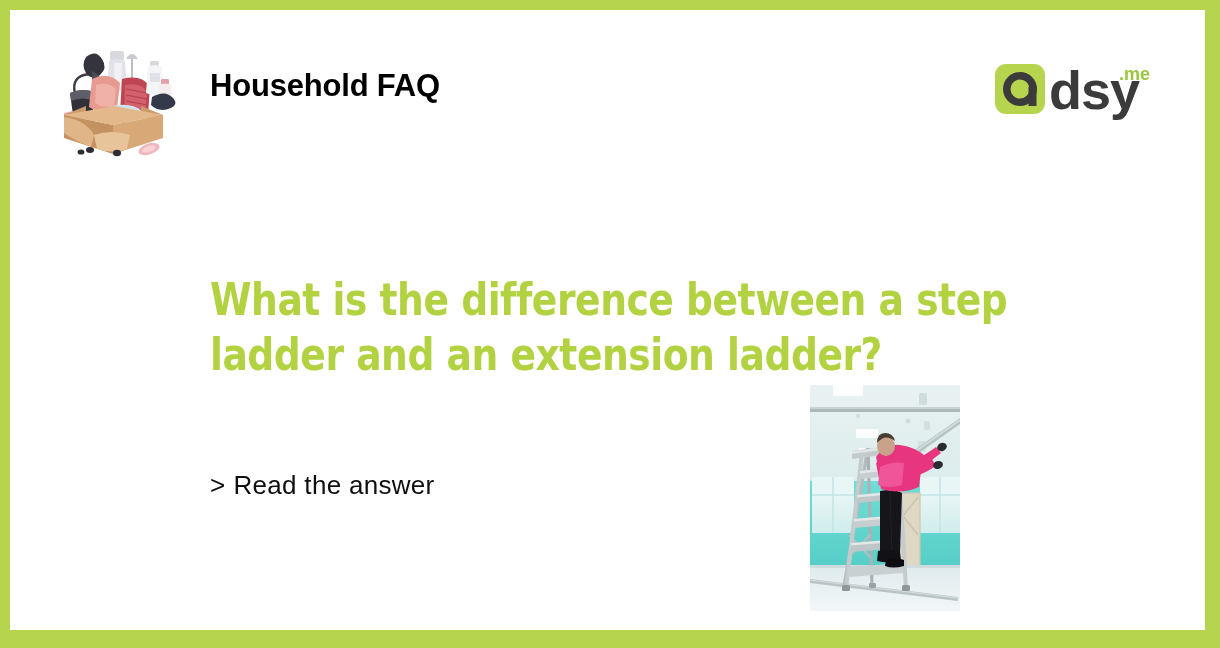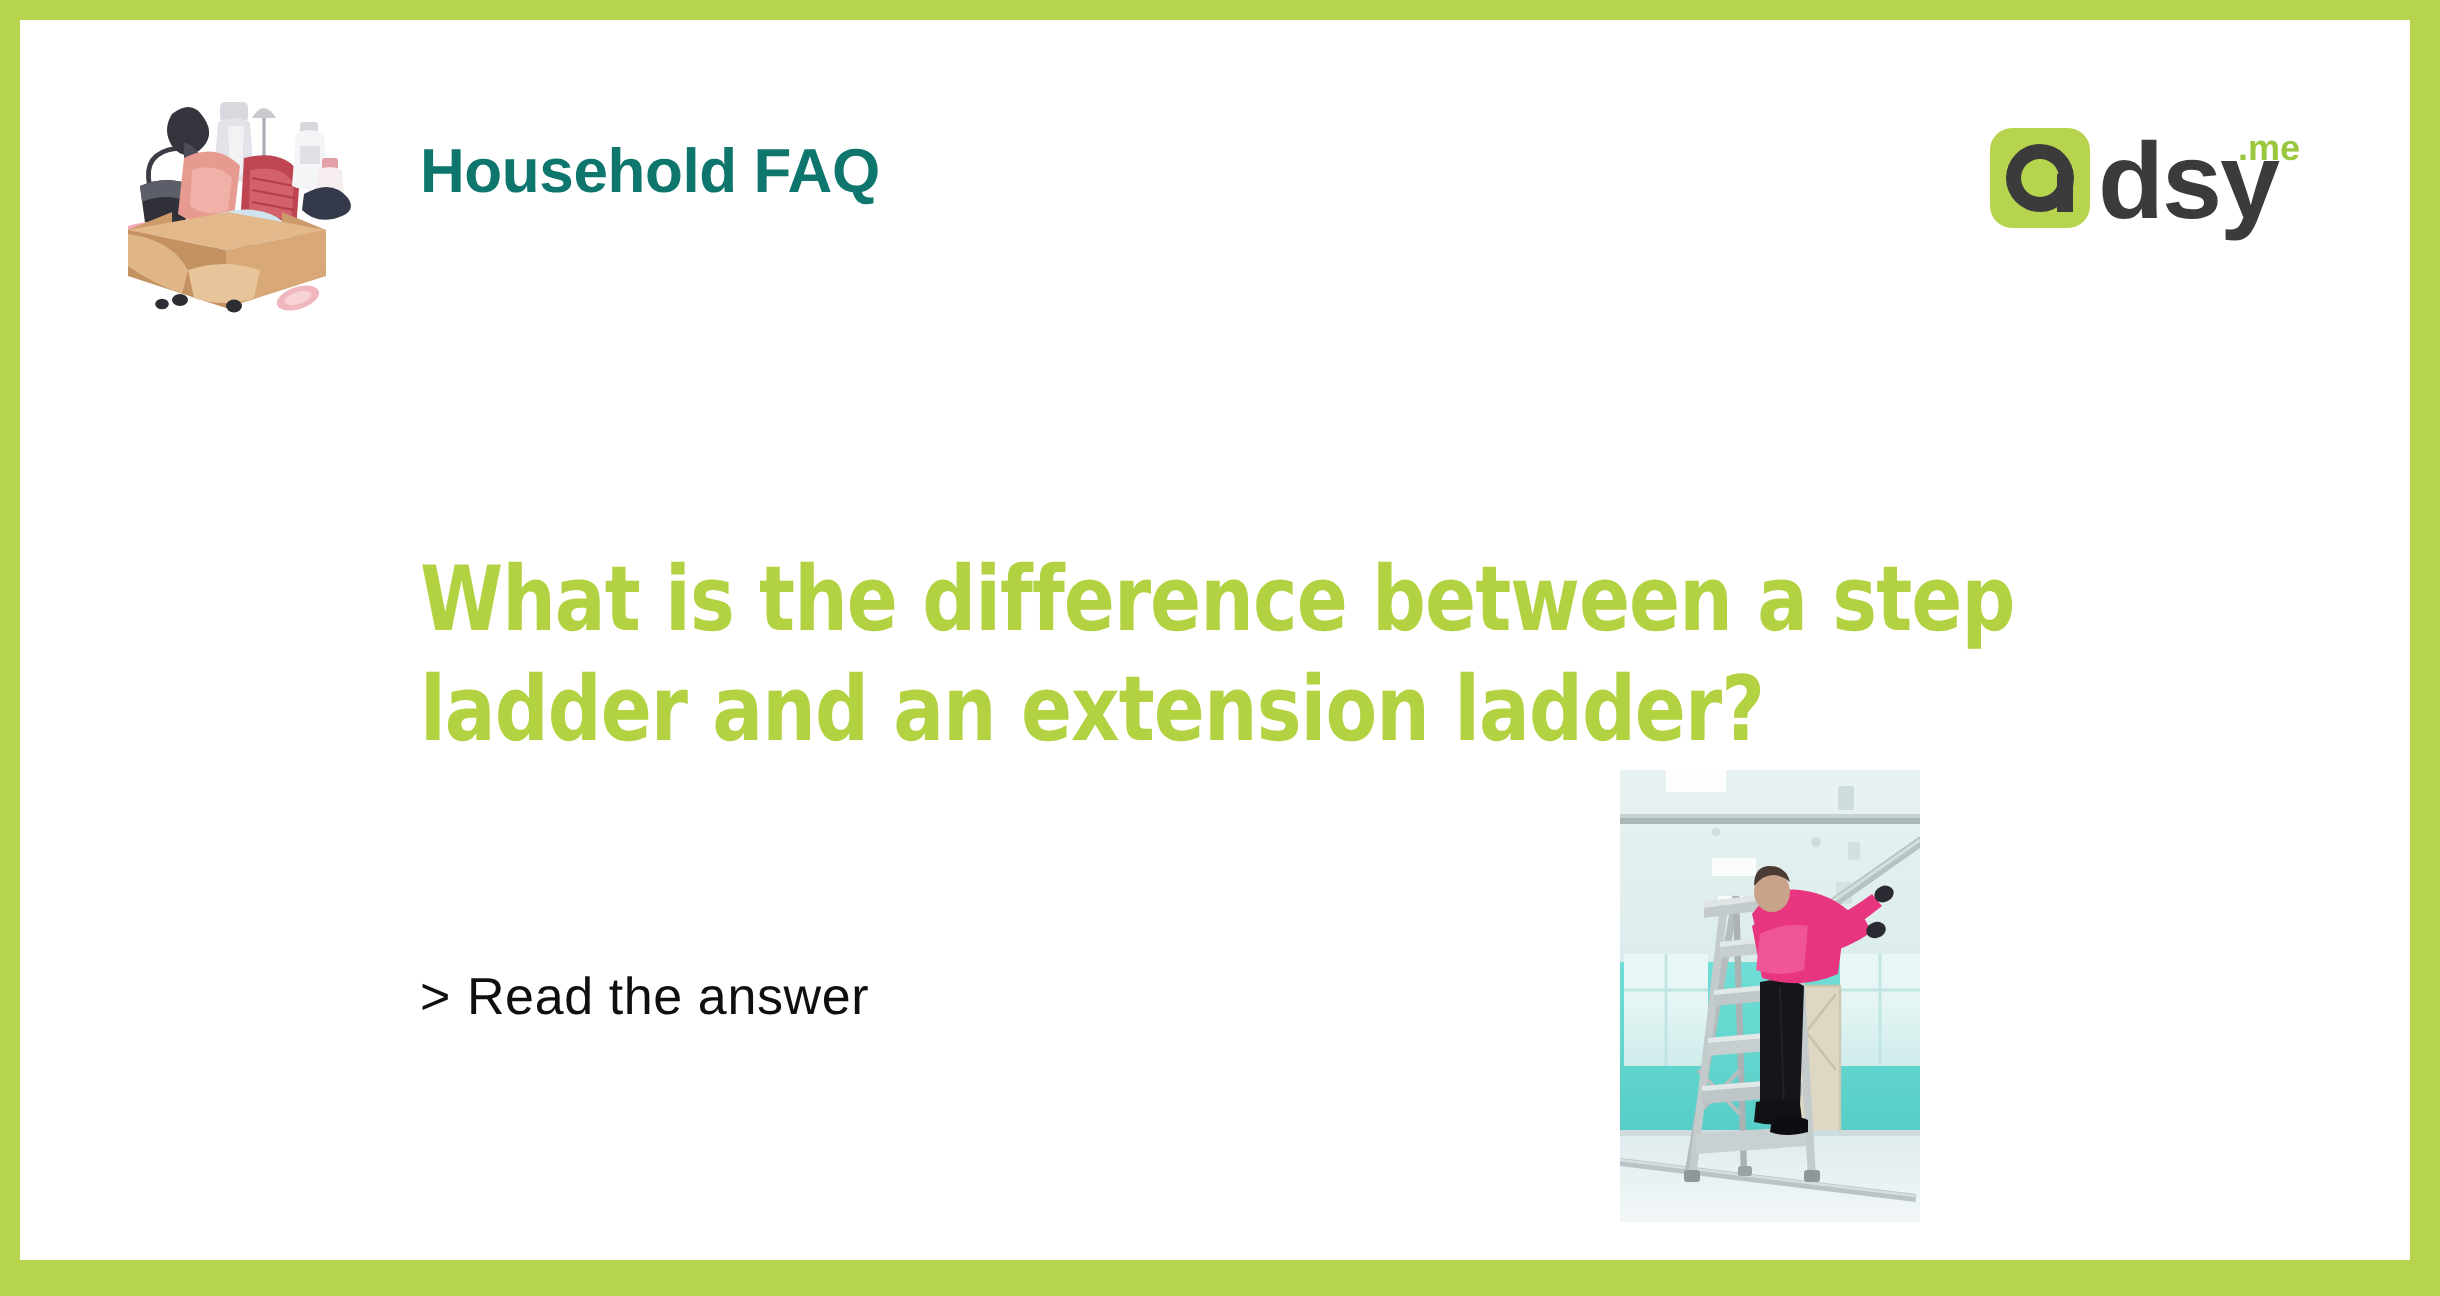--- a/index.html
+++ b/index.html
@@ -47,21 +47,21 @@
     width: 135px;
     height: 125px;
   }
 
   .page-title {
     position: absolute;
     left: 200px;
     top: 58px;
     font-size: 31px;
     font-weight: bold;
-    color: #0f766e;
+    color: #000000;
     letter-spacing: -0.2px;
     white-space: nowrap;
   }
 
   .logo {
     position: absolute;
     right: 48px;
     top: 44px;
     width: 162px;
     height: 70px;
@@ -81,21 +81,21 @@
     font-family: "DejaVu Sans Condensed", "Liberation Sans Narrow", "Liberation Sans", sans-serif;
     font-stretch: condensed;
     transform: scaleX(0.93);
     transform-origin: left top;
     letter-spacing: -0.5px;
   }
 
   .read-link {
     position: absolute;
     left: 200px;
-    top: 473px;
+    top: 460px;
     font-size: 26px;
     color: #0f0f0f;
     letter-spacing: 0.3px;
     white-space: nowrap;
   }
   .read-link .chev {
     display: inline-block;
     margin-right: 8px;
   }
 

